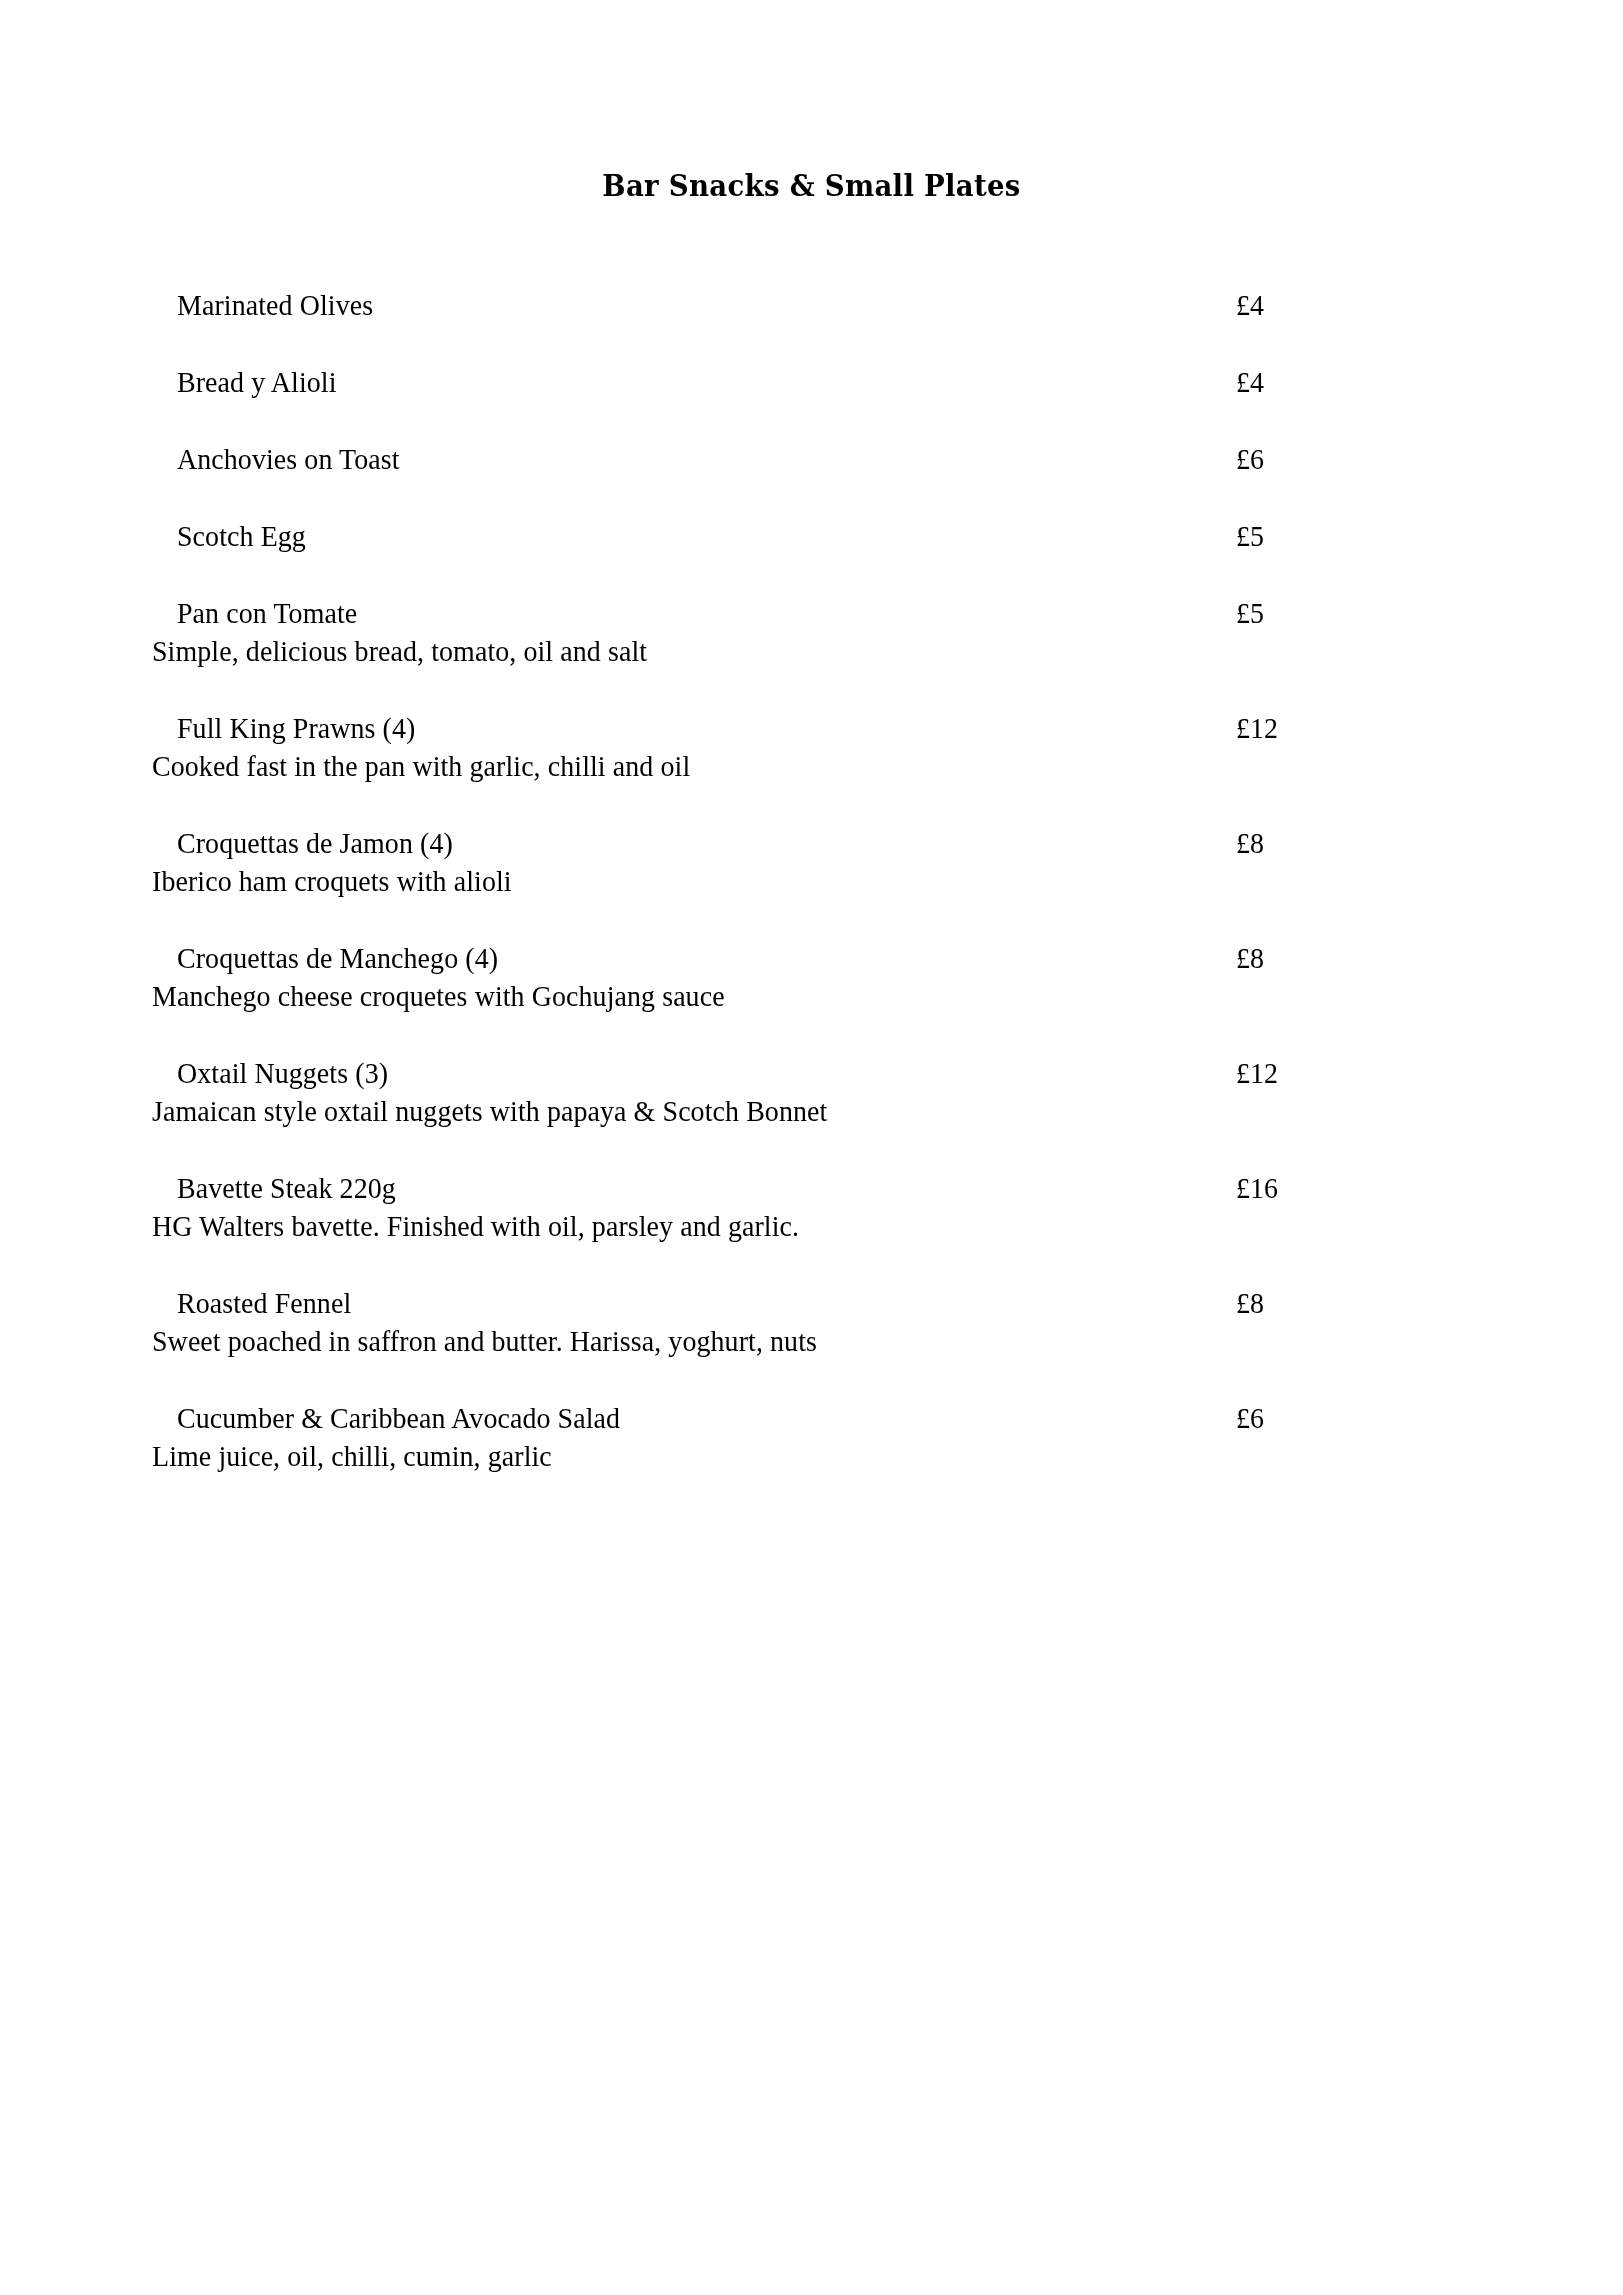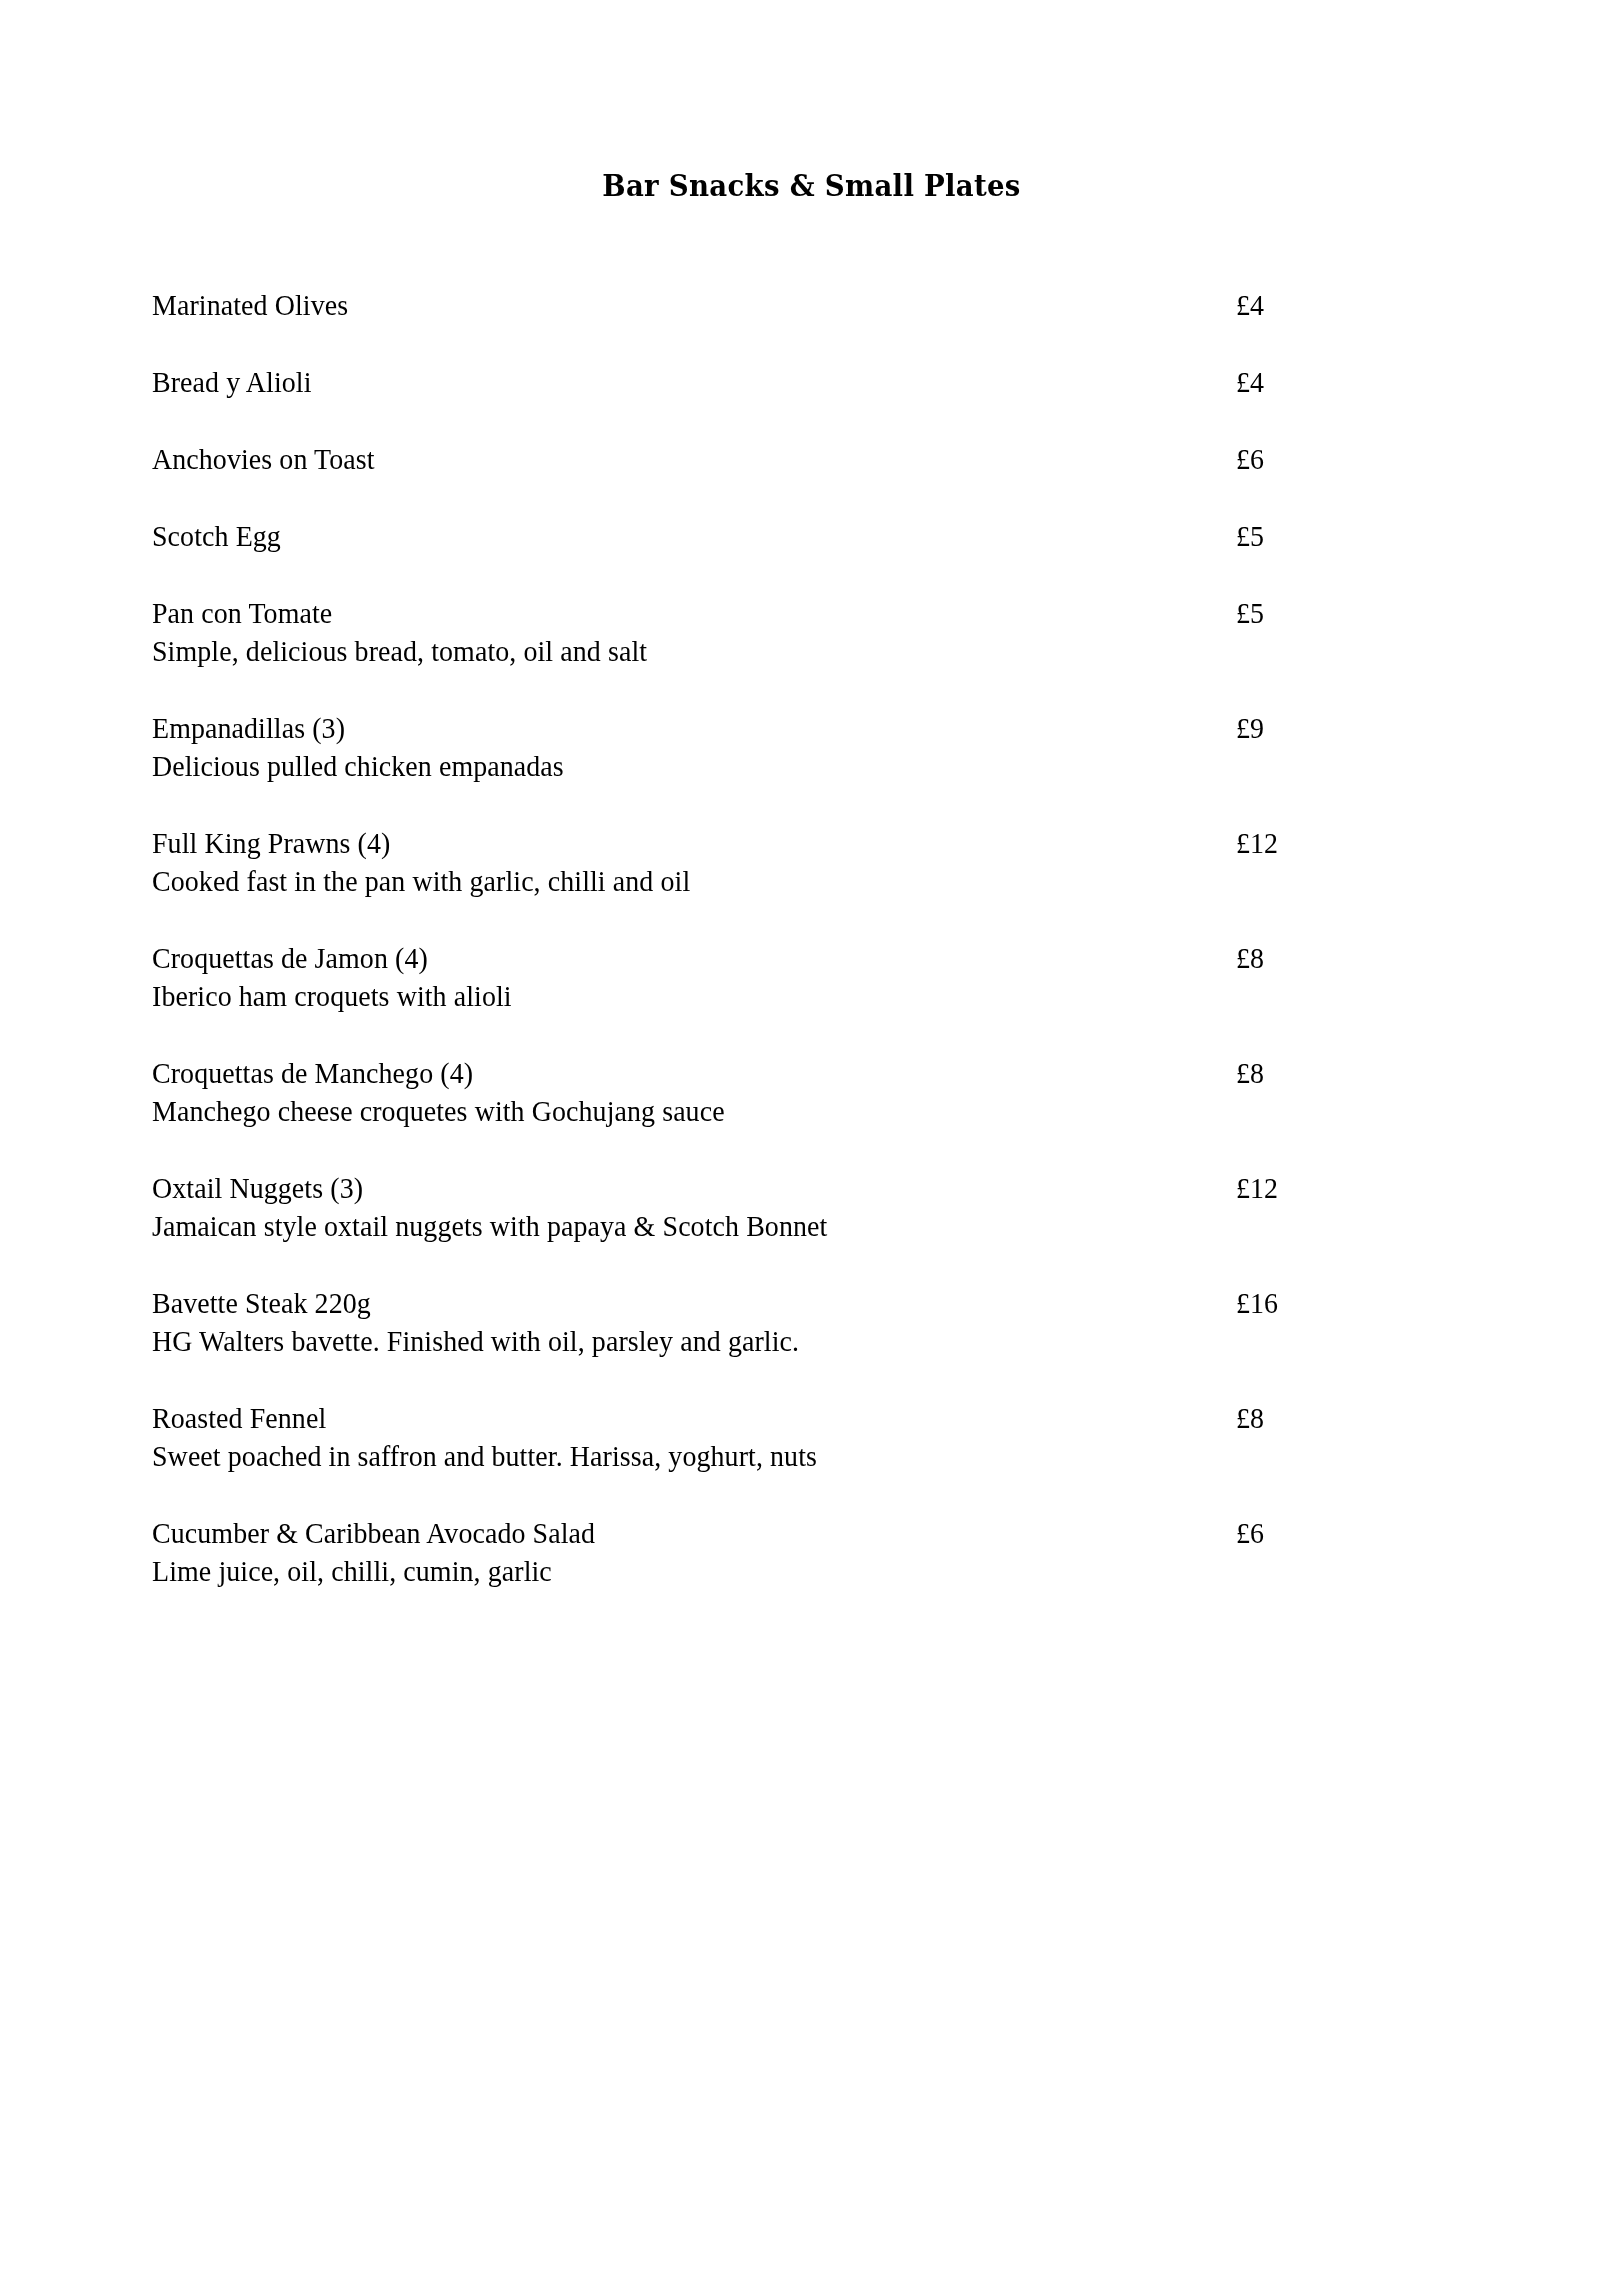--- a/index.html
+++ b/index.html
@@ -52,20 +52,21 @@
 
   .menu-item {
     position: relative;
     margin-bottom: 40px;
   }
   .menu-item:last-child { margin-bottom: 0; }
 
   .item-row {
     display: flex;
     align-items: flex-end;
+    margin-left: 25px;
   }
 
   .item-name {
     font-family: "Liberation Serif", "DejaVu Serif", serif;
     font-size: 29.4px;
     line-height: 37px;
     letter-spacing: 0.1px;
     white-space: nowrap;
     transform: scaleX(0.95);
     transform-origin: left center;
@@ -132,27 +133,20 @@
       </div>
       <div class="menu-item">
         <div class="item-row">
           <span class="item-name">Pan con Tomate</span>
           <span class="item-price">£5</span>
         </div>
         <div class="item-desc">Simple, delicious bread, tomato, oil and salt</div>
       </div>
       <div class="menu-item">
         <div class="item-row">
-          <span class="item-name">Empanadillas (3)</span>
-          <span class="item-price">£9</span>
-        </div>
-        <div class="item-desc">Delicious pulled chicken empanadas</div>
-      </div>
-      <div class="menu-item">
-        <div class="item-row">
           <span class="item-name">Full King Prawns (4)</span>
           <span class="item-price">£12</span>
         </div>
         <div class="item-desc">Cooked fast in the pan with garlic, chilli and oil</div>
       </div>
       <div class="menu-item">
         <div class="item-row">
           <span class="item-name">Croquettas de Jamon (4)</span>
           <span class="item-price">£8</span>
         </div>

